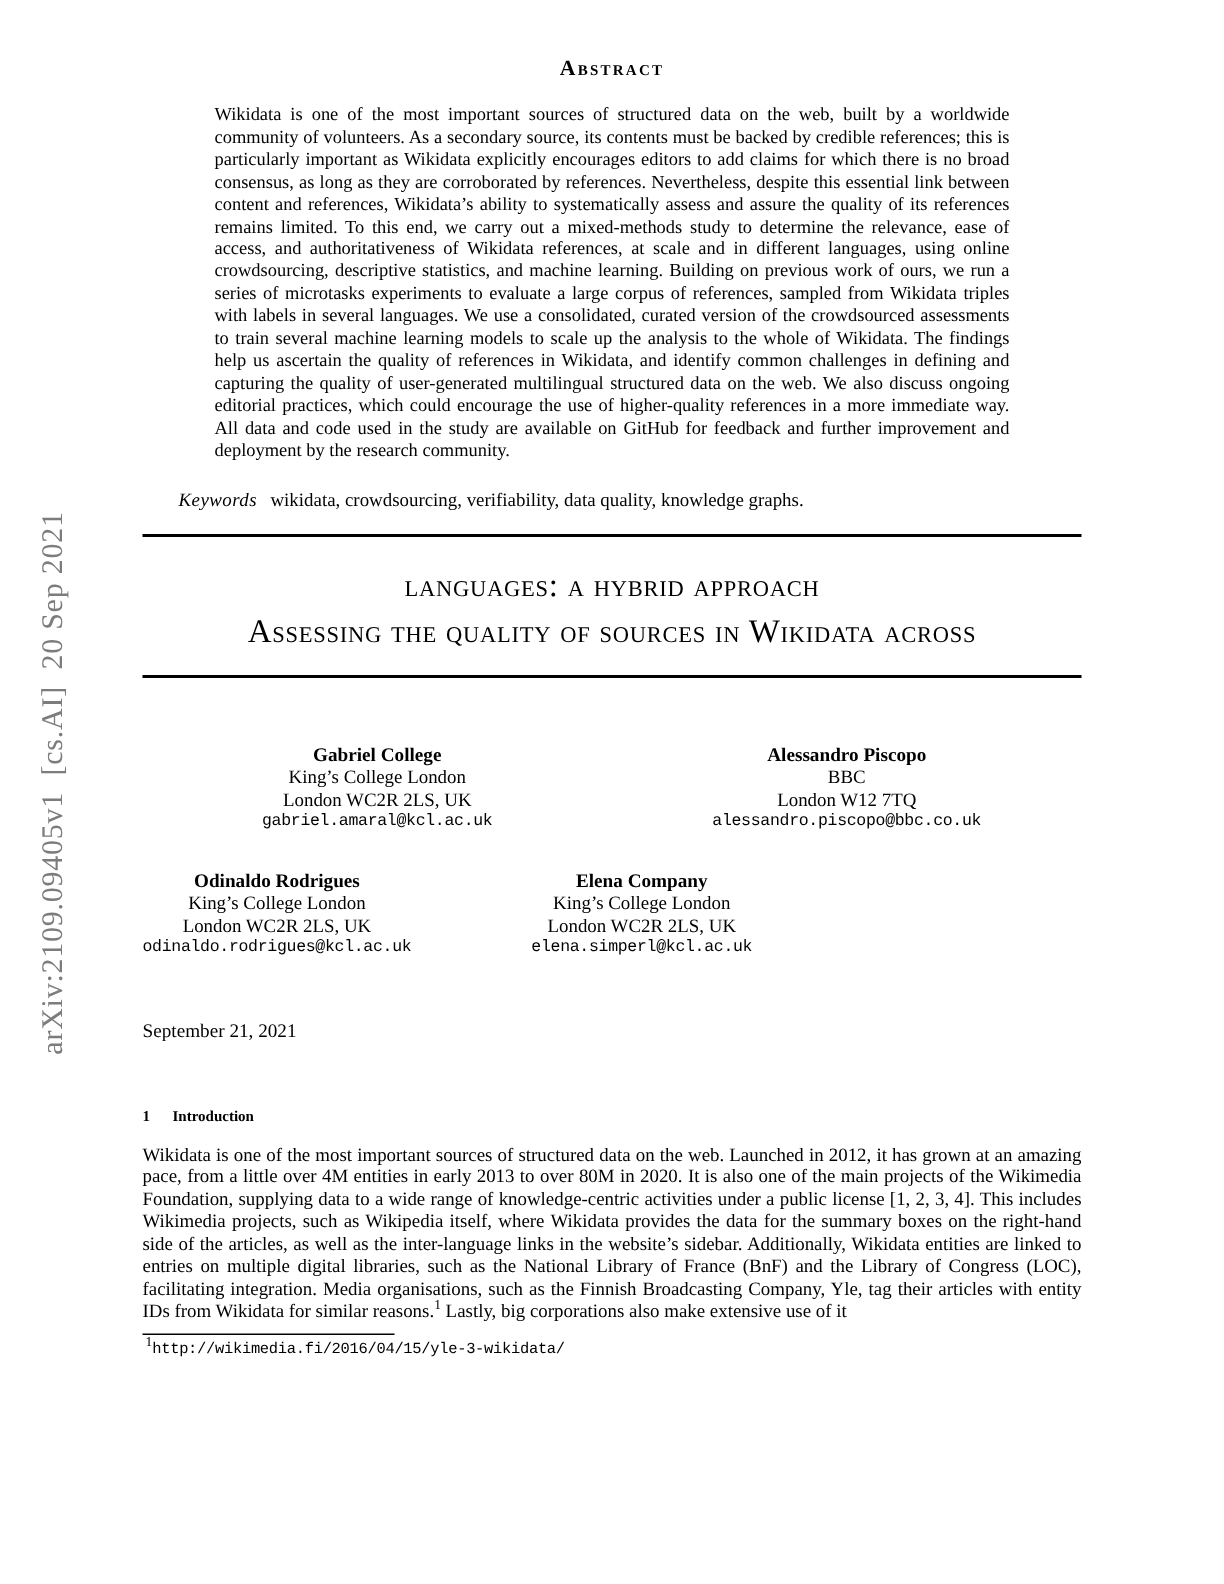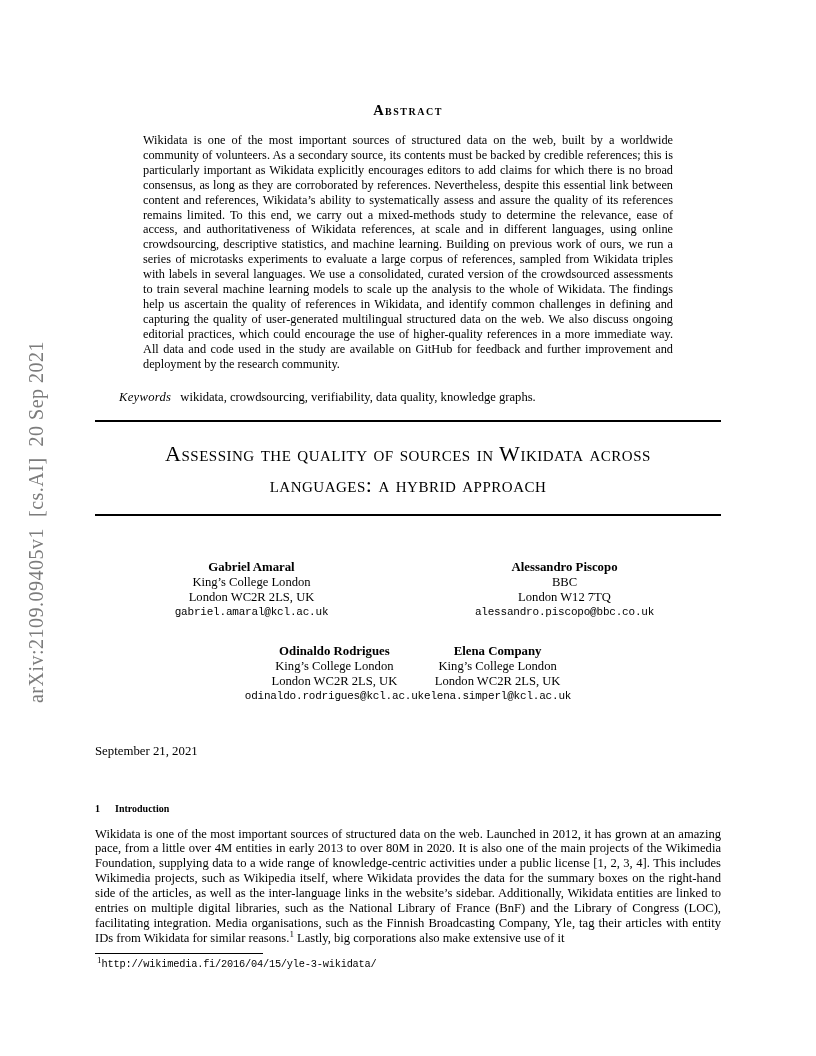--- a/index.html
+++ b/index.html
@@ -10,21 +10,21 @@
     font-family: "Liberation Serif", "DejaVu Serif", serif;
     color: #000;
   }
   .watermark {
     position: absolute; left: 36px; top: 522px;
     transform: translate(-50%, -50%) rotate(-90deg);
     transform-origin: center center;
     font-size: 20px; color: #7c7c7c;
     white-space: pre; letter-spacing: 0.5px;
   }
-  .content { position: absolute; left: 95px; top: 0; width: 626px; padding-top: 102px; }
+  .content { position: absolute; left: 95px; top: 0; width: 626px; padding-top: 38px; }
   .abstract-heading {
     text-align: center; font-weight: bold;
     font-variant: small-caps; font-size: 14.5px; letter-spacing: 1.5px;
   }
   .abstract-text {
     width: 530px; margin: 14px auto 0;
     text-align: justify; font-size: 12.3px; line-height: 14.9px;
   }
   .keywords { margin: 18px 0 0 24px; font-size: 12.6px; }
   .kw-label { font-weight: normal; font-style: italic; margin-right: 9px; letter-spacing: 0.3px; }
@@ -32,21 +32,21 @@
   .rule-top { margin-top: 15px; }
   .rule-bottom { margin-top: 14px; }
   .title {
     margin-top: 16px; text-align: center;
     font-weight: normal; font-variant: small-caps;
     font-size: 22px; line-height: 31px; letter-spacing: 0.5px;
   }
   .title .title-line { white-space: nowrap; }
   .authors-row { display: flex; margin-top: 44px; }
   .authors-row .author { flex: 1 1 0; text-align: center; }
-  .authors-row.row2 { justify-content: center; margin-top: 24px; }
+  .authors-row.row2 { gap: 80px; margin-top: 24px; }
   .authors-row.row2 .author { flex: 0 0 auto; }
   .author-name { font-weight: bold; font-size: 12.8px; line-height: 15px; }
   .author-affil { font-size: 12.6px; line-height: 15px; }
   .author-email {
     font-family: "Liberation Mono", "DejaVu Sans Mono", monospace;
     font-size: 11px; line-height: 15px; letter-spacing: -0.2px;
   }
   .date { margin-top: 40px; text-align: left; font-size: 12.8px; }
   .section-heading { margin-top: 44px; font-size: 10px; font-weight: bold; }
   .section-number { margin-right: 15px; }
@@ -70,29 +70,29 @@
 
     <div class="abstract-heading">Abstract</div>
 
     <p class="abstract-text">Wikidata is one of the most important sources of structured data on the web, built by a worldwide community of volunteers. As a secondary source, its contents must be backed by credible references; this is particularly important as Wikidata explicitly encourages editors to add claims for which there is no broad consensus, as long as they are corroborated by references. Nevertheless, despite this essential link between content and references, Wikidata’s ability to systematically assess and assure the quality of its references remains limited. To this end, we carry out a mixed-methods study to determine the relevance, ease of access, and authoritativeness of Wikidata references, at scale and in different languages, using online crowdsourcing, descriptive statistics, and machine learning. Building on previous work of ours, we run a series of microtasks experiments to evaluate a large corpus of references, sampled from Wikidata triples with labels in several languages. We use a consolidated, curated version of the crowdsourced assessments to train several machine learning models to scale up the analysis to the whole of Wikidata. The findings help us ascertain the quality of references in Wikidata, and identify common challenges in defining and capturing the quality of user-generated multilingual structured data on the web. We also discuss ongoing editorial practices, which could encourage the use of higher-quality references in a more immediate way. All data and code used in the study are available on GitHub for feedback and further improvement and deployment by the research community.</p>
 
     <p class="keywords"><span class="kw-label">Keywords</span><span>wikidata, crowdsourcing, verifiability, data quality, knowledge graphs.</span></p>
 
     <hr class="rule rule-top">
 
     <h1 class="title">
+      <div class="title-line">languages: a hybrid approach</div>
       <div class="title-line">Assessing the quality of sources in Wikidata across</div>
-      <div class="title-line">languages: a hybrid approach</div>
     </h1>
 
     <hr class="rule rule-bottom">
 
     <div class="authors-row">
       <div class="author">
-        <div class="author-name">Gabriel Amaral</div>
+        <div class="author-name">Gabriel College</div>
         <div class="author-affil">King’s College London</div>
         <div class="author-affil">London WC2R 2LS, UK</div>
         <div class="author-email">gabriel.amaral@kcl.ac.uk</div>
       </div>
       <div class="author">
         <div class="author-name">Alessandro Piscopo</div>
         <div class="author-affil">BBC</div>
         <div class="author-affil">London W12 7TQ</div>
         <div class="author-email">alessandro.piscopo@bbc.co.uk</div>
       </div>

